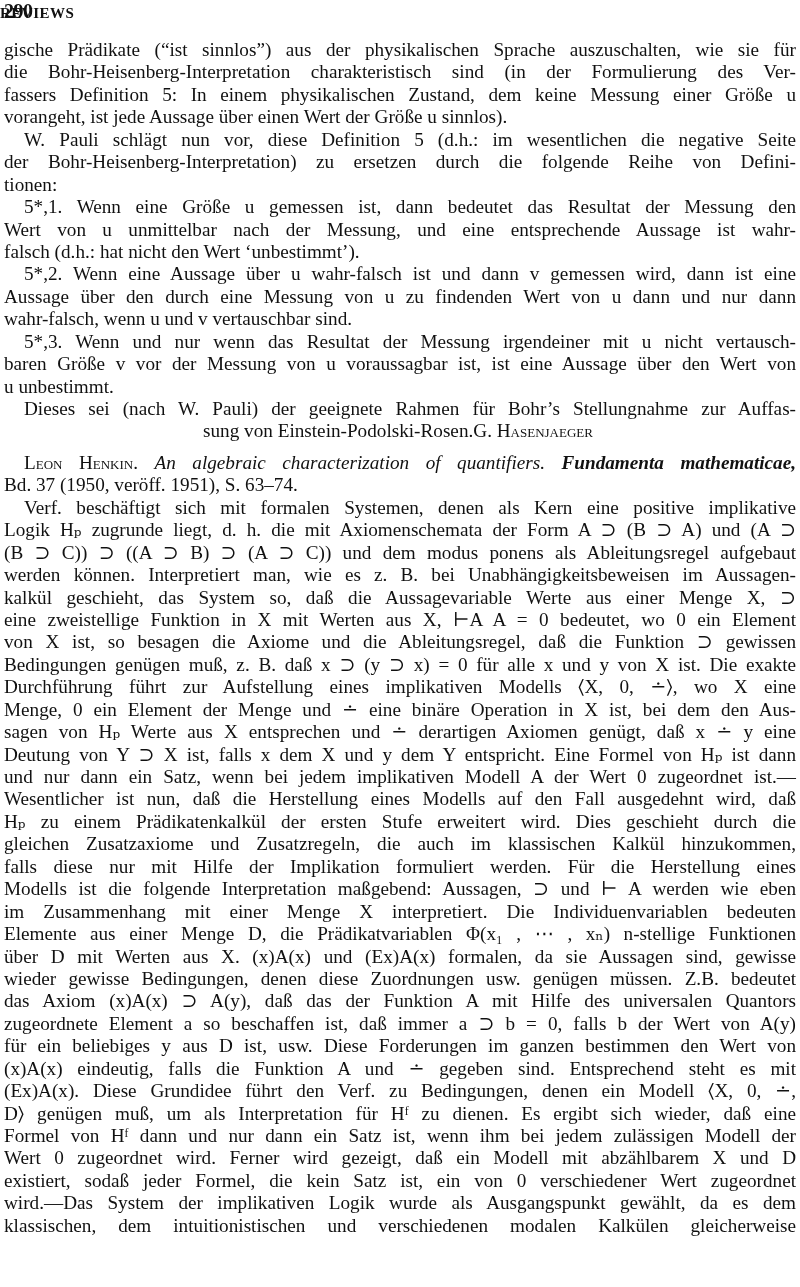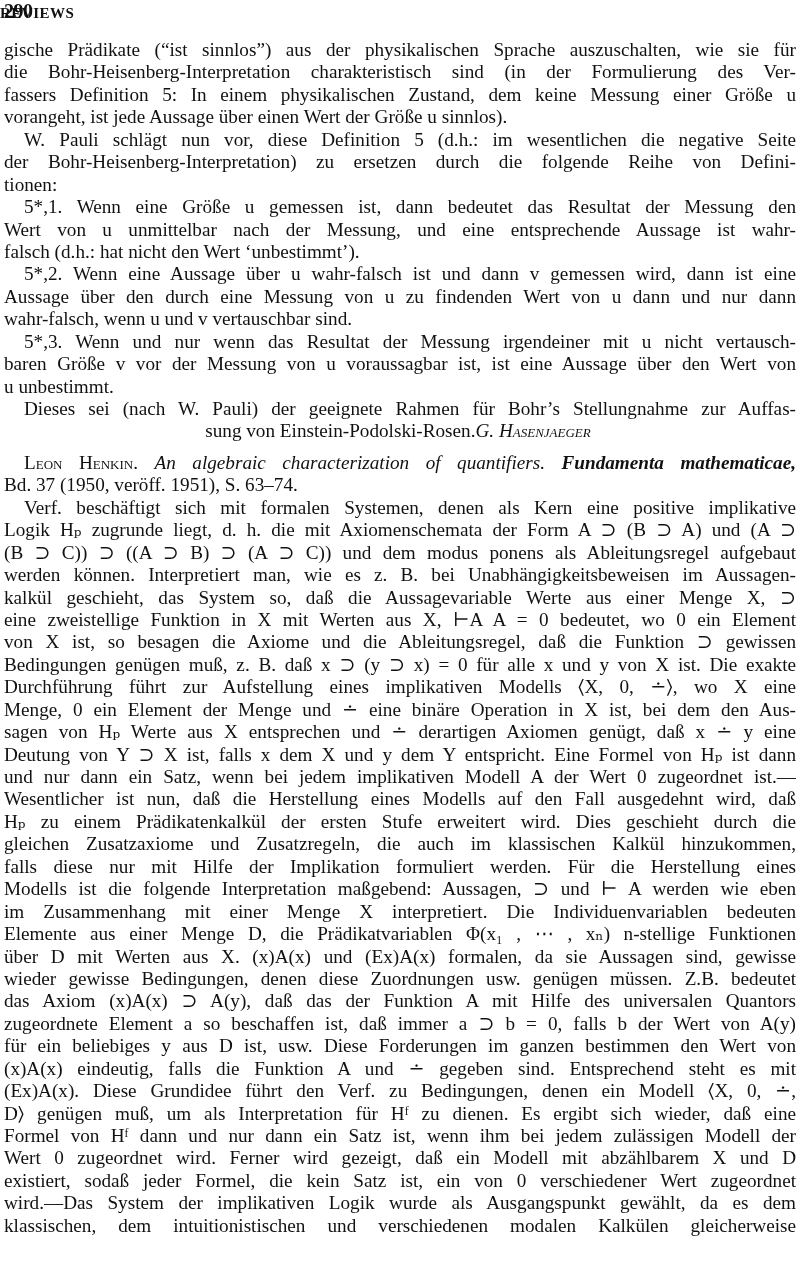--- a/index.html
+++ b/index.html
@@ -60,21 +60,21 @@
       <span class="line last">falsch (d.h.: hat nicht den Wert ‘unbestimmt’).</span>
       <span class="line indent">5*,2. Wenn eine Aussage über u wahr-falsch ist und dann v gemessen wird, dann ist eine</span>
       <span class="line">Aussage über den durch eine Messung von u zu findenden Wert von u dann und nur dann</span>
       <span class="line last">wahr-falsch, wenn u und v vertauschbar sind.</span>
       <span class="line indent">5*,3. Wenn und nur wenn das Resultat der Messung irgendeiner mit u nicht vertausch-</span>
       <span class="line">baren Größe v vor der Messung von u voraussagbar ist, ist eine Aussage über den Wert von</span>
       <span class="line last">u unbestimmt.</span>
       <span class="line indent">Dieses sei (nach W. Pauli) der geeignete Rahmen für Bohr’s Stellungnahme zur Auffas-</span>
       <div class="sig-row">
         <span>sung von Einstein-Podolski-Rosen.</span>
-        <span class="sc" style="padding-right:4px;font-style:italic;">G. Hasenjaeger</span>
+        <span class="sc" style="padding-right:4px;">G. Hasenjaeger</span>
       </div>
     </div>
 
     <span class="gap"></span>
 
     <div>
       <div class="line indent">
         <span class="sc">Leon Henkin.</span>
         <span class="it">An algebraic characterization of quantifiers.</span>
         <span class="bi">Fundamenta mathematicae,</span>

